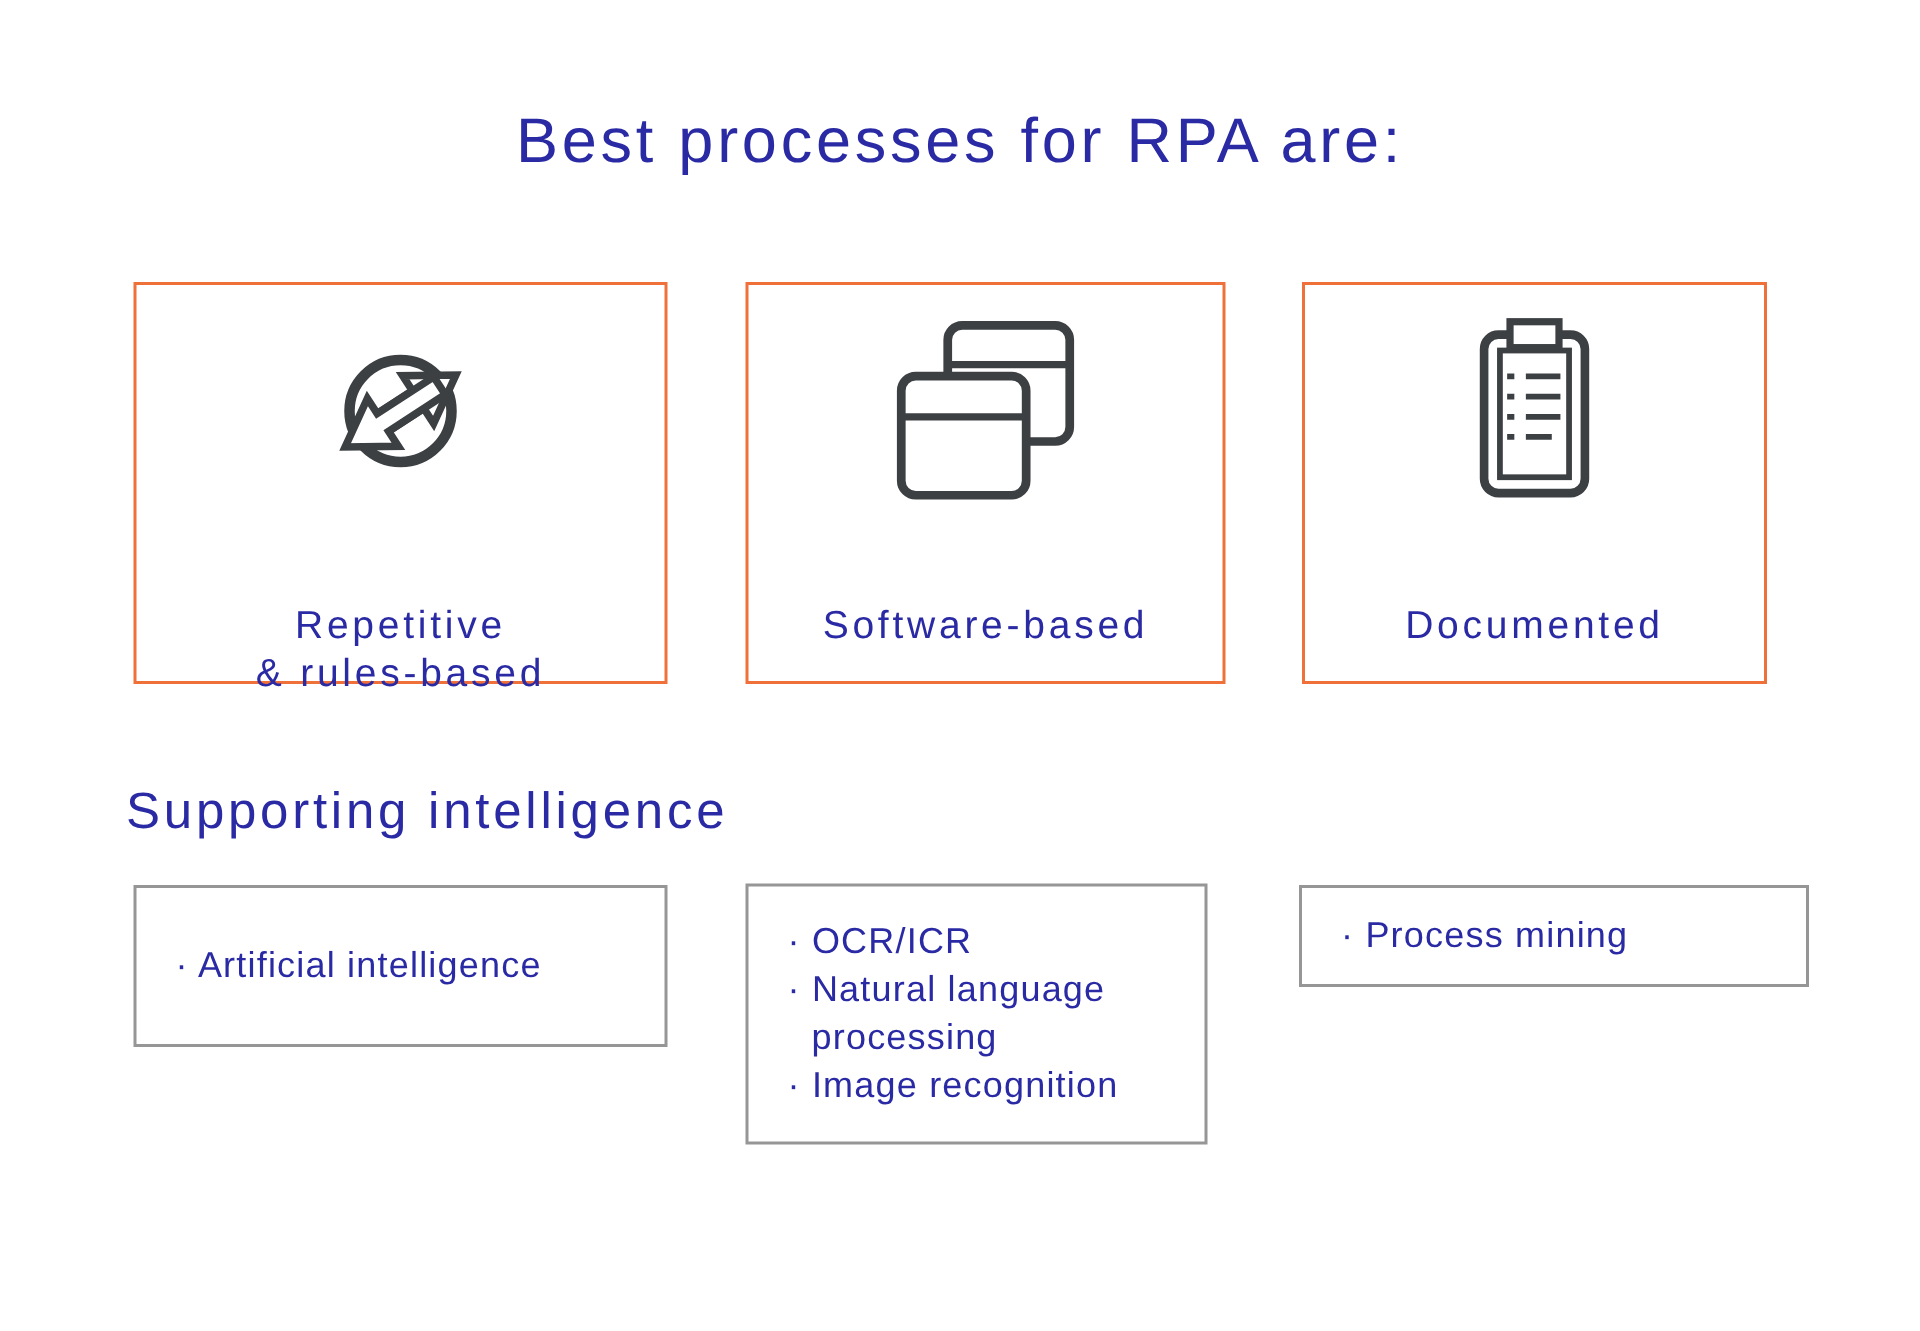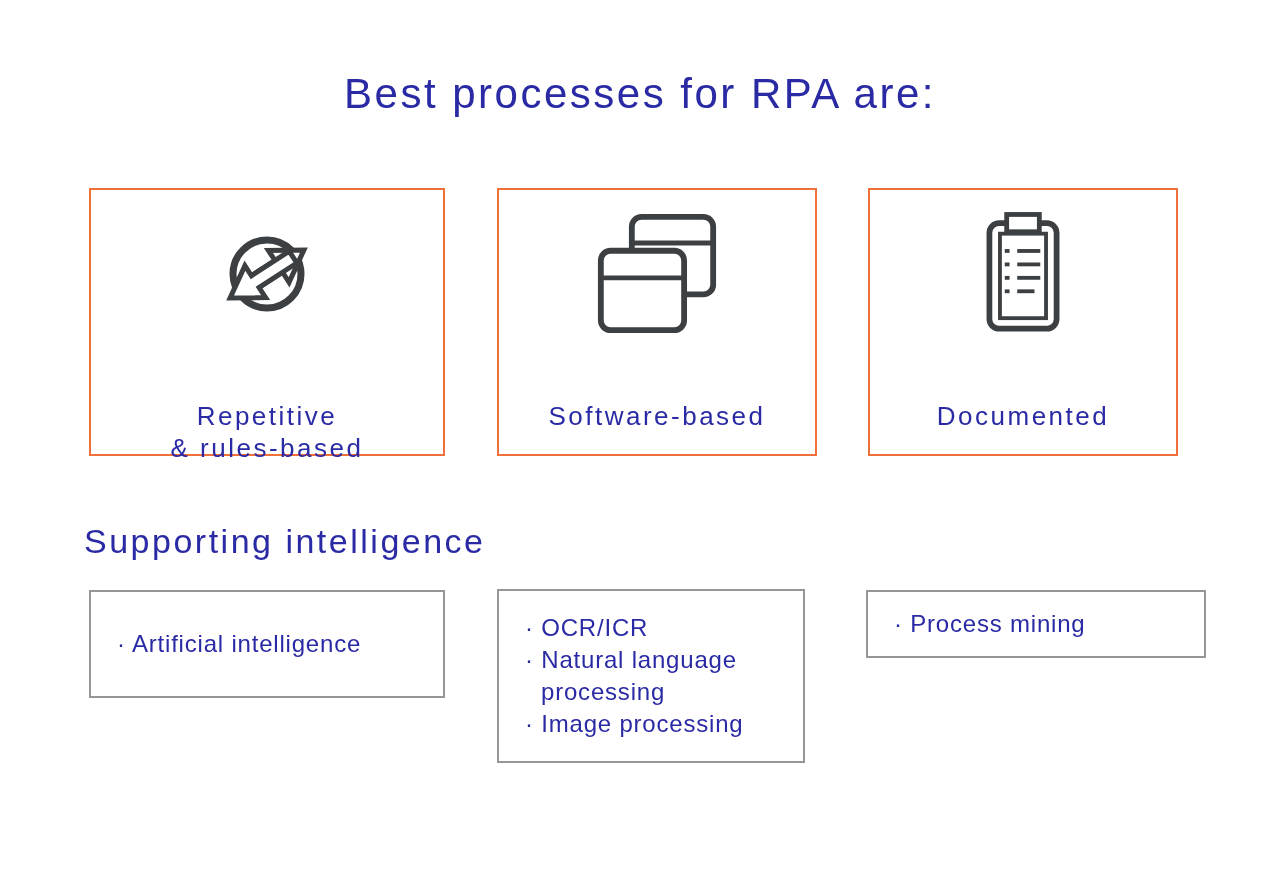--- a/index.html
+++ b/index.html
@@ -151,20 +151,20 @@
 
   <div class="section-heading">Supporting intelligence</div>
 
   <div class="tech-box t1">
     <div class="tech-item">· Artificial intelligence</div>
   </div>
 
   <div class="tech-box t2">
     <div class="tech-item">· OCR/ICR</div>
     <div class="tech-item">· Natural language processing</div>
-    <div class="tech-item">· Image processing</div>
+    <div class="tech-item">· Image recognition</div>
   </div>
 
   <div class="tech-box t3">
     <div class="tech-item">· Process mining</div>
   </div>
 
 </div>
 
 </body></html>

